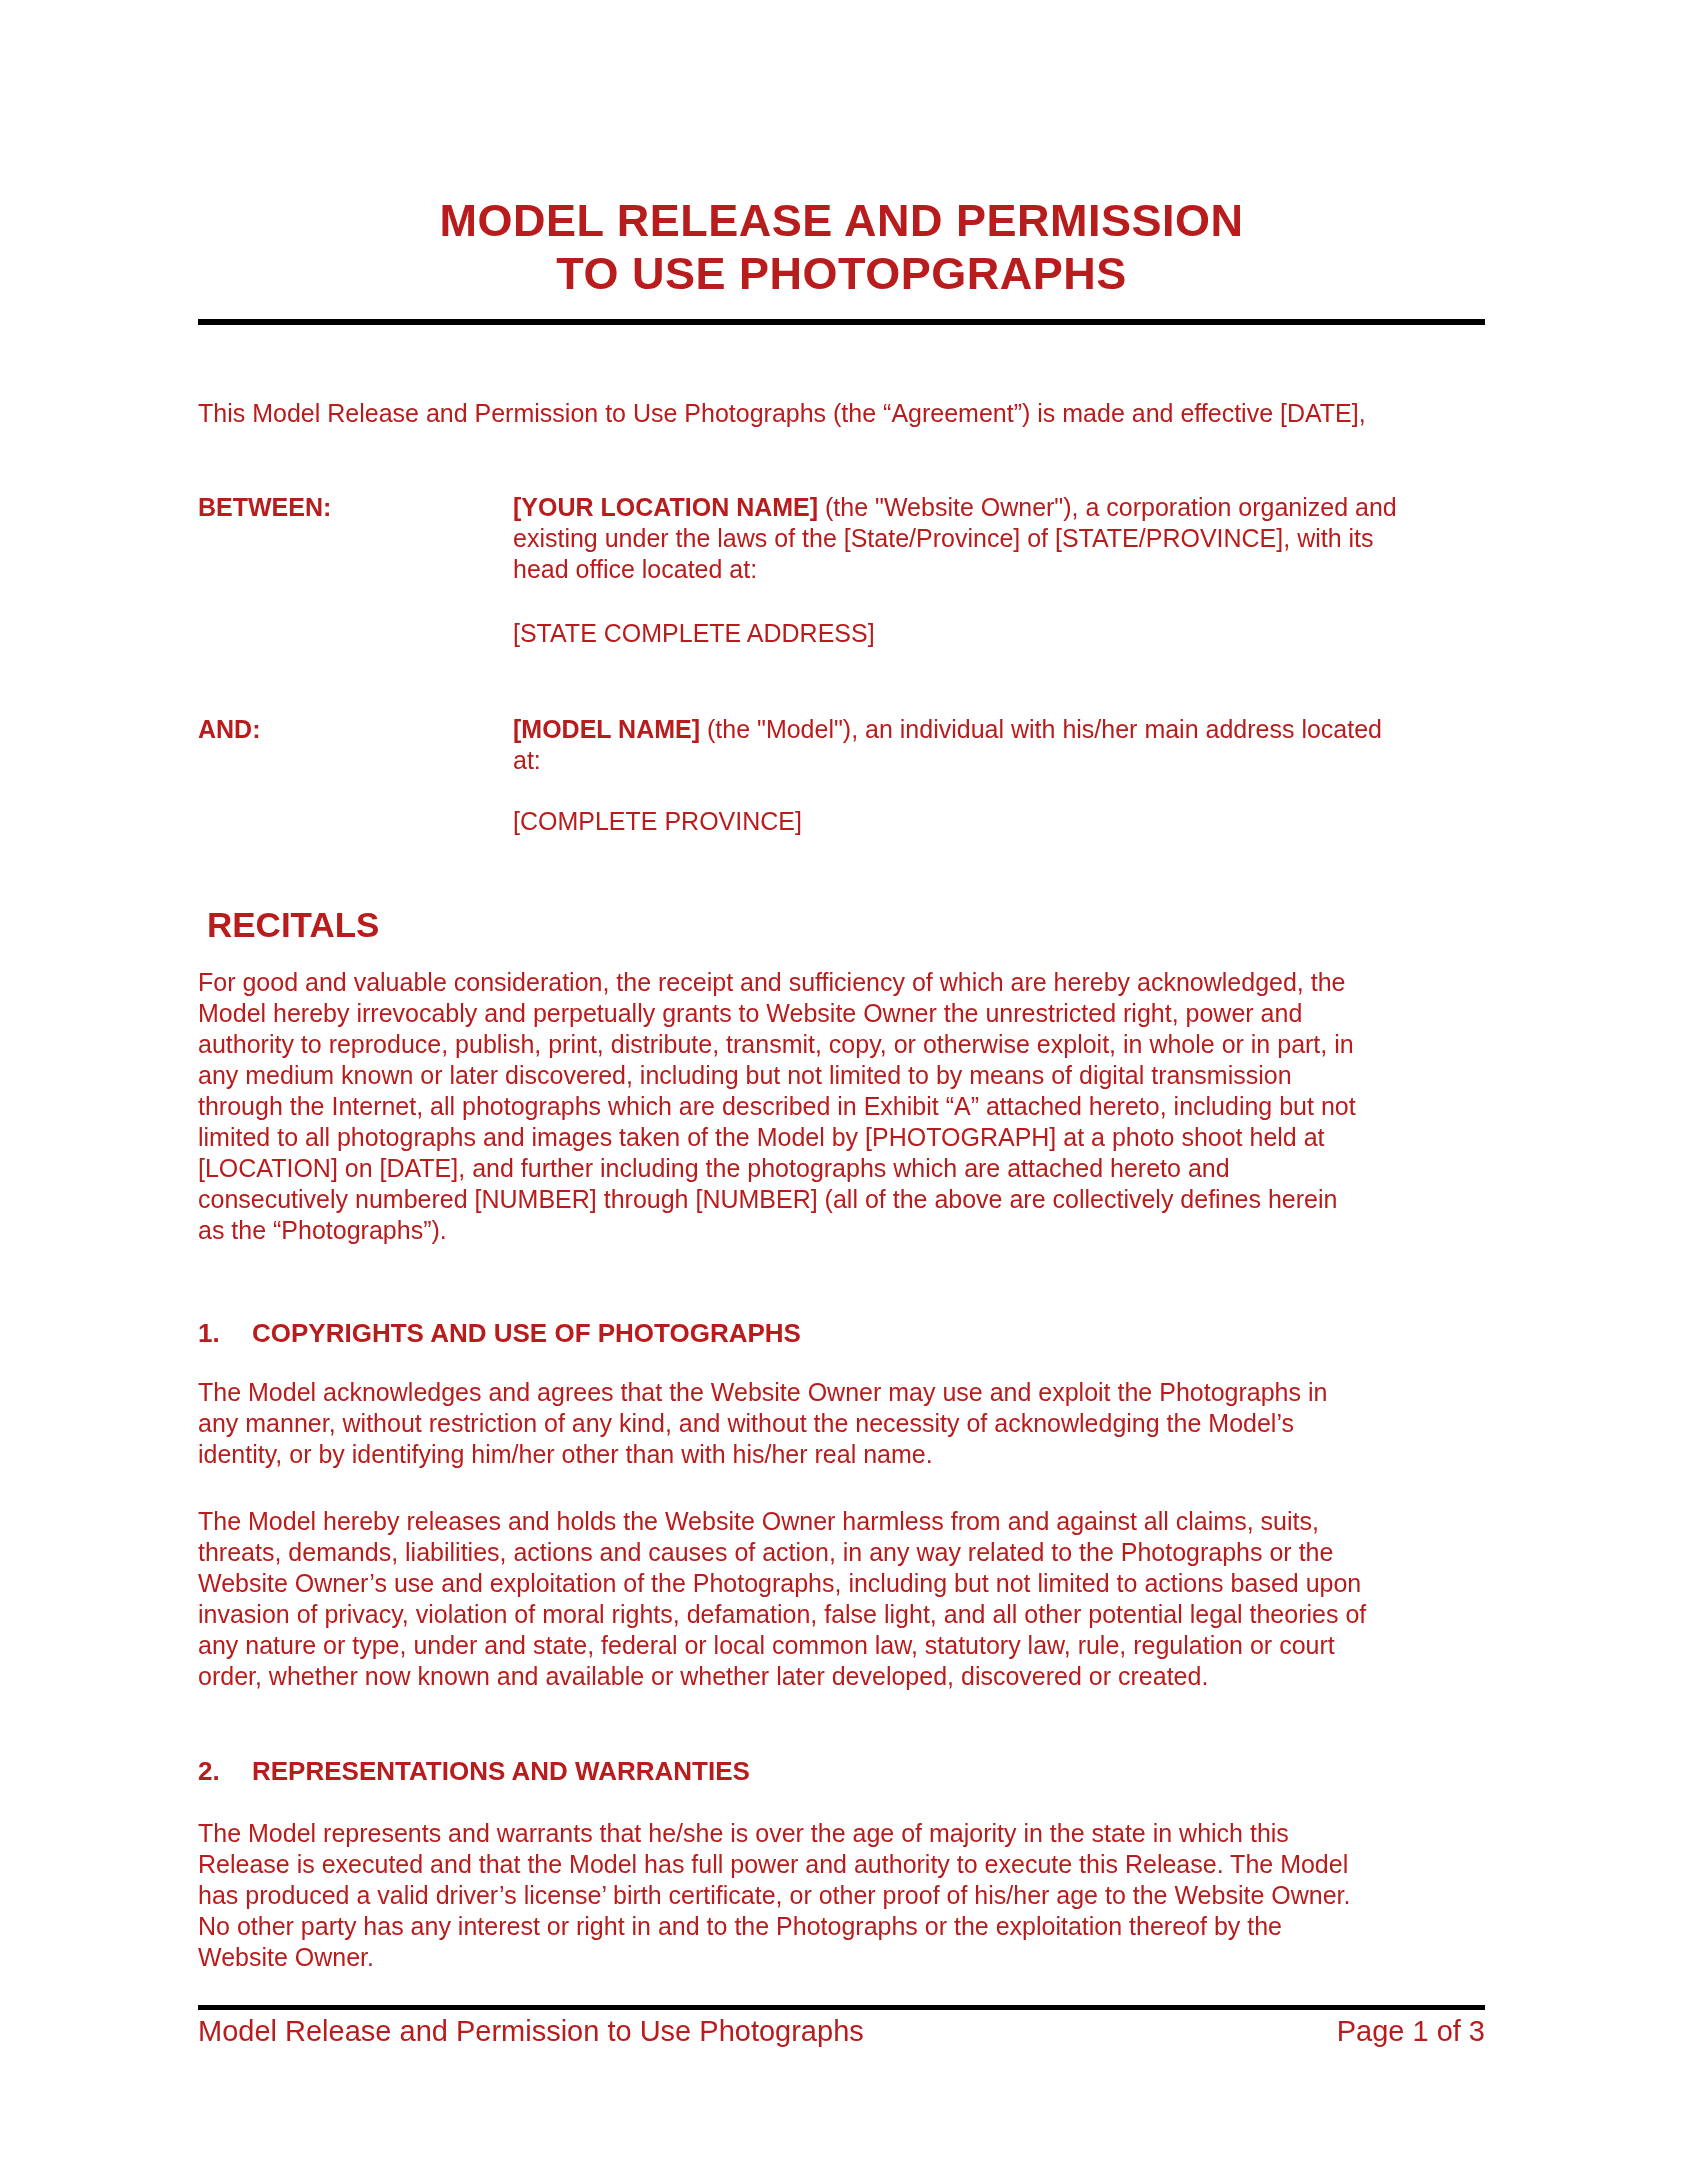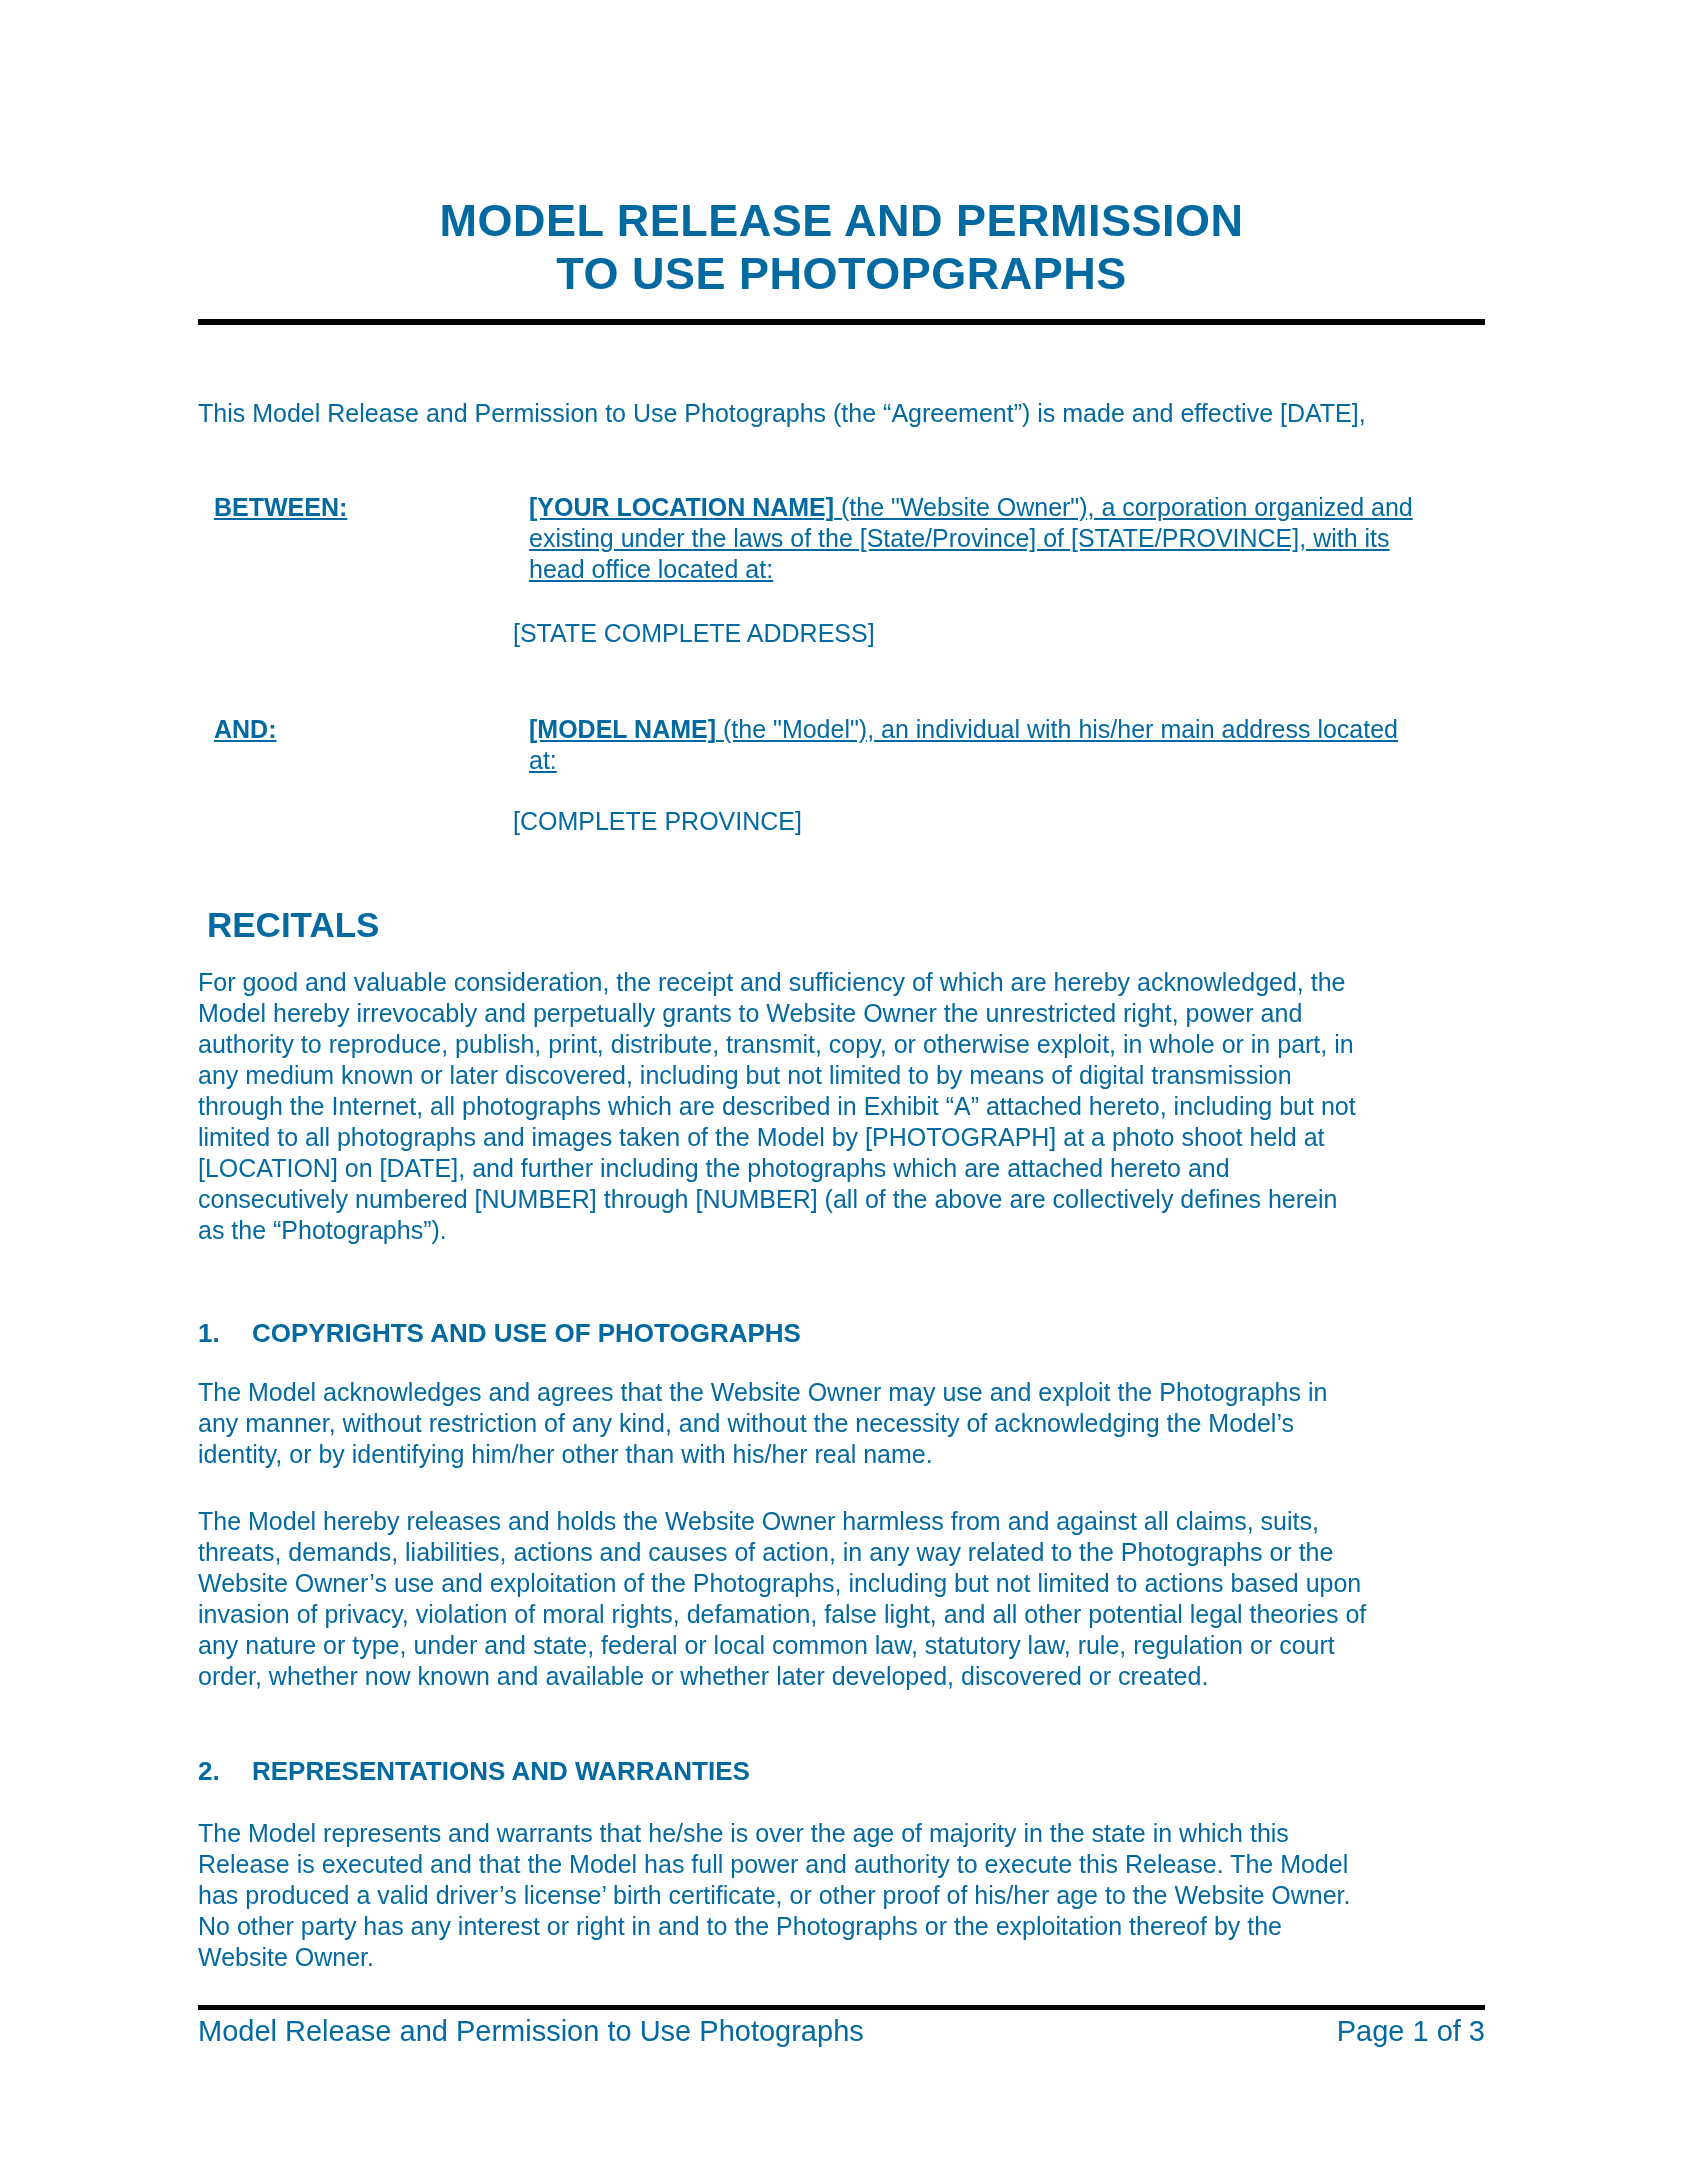--- a/index.html
+++ b/index.html
@@ -1,37 +1,37 @@
 <!DOCTYPE html>
 <html><head>
 <meta charset="utf-8">
 <style>
   html,body{margin:0;padding:0;background:#ffffff;}
   .page{
     position:relative;
     width:1683px;height:2178px;
     background:#ffffff;
-    color:#0369a1;
+    color:#b91c1c;
     font-family:"Liberation Sans","DejaVu Sans",sans-serif;
     overflow:hidden;
   }
   .title{
     position:absolute;left:198px;top:194px;width:1287px;margin:0;
     text-align:center;font-size:45px;line-height:53px;font-weight:bold;
     white-space:pre-line;letter-spacing:0.5px;
   }
   .rule{position:absolute;left:198px;width:1287px;background:#000000;}
   .title-rule{top:319px;height:6px;}
   .footer-rule{top:2005px;height:5px;}
   .para{
     position:absolute;left:198px;width:1358px;margin:0;
     font-size:25px;line-height:31px;white-space:pre-line;
   }
   .intro{top:398px;}
-  .party{position:absolute;left:214px;width:1358px;display:flex;text-decoration:underline;}
+  .party{position:absolute;left:198px;width:1358px;display:flex;}
   .between{top:492px;}
   .and{top:714px;}
   .party-label{
     flex:0 0 315px;width:315px;font-weight:bold;
     font-size:25px;line-height:31px;
   }
   .party-body{position:static;flex:1;width:auto;}
   .addr{left:513px;width:1042px;}
   .addr-between{top:618px;}
   .addr-and{top:806px;}

